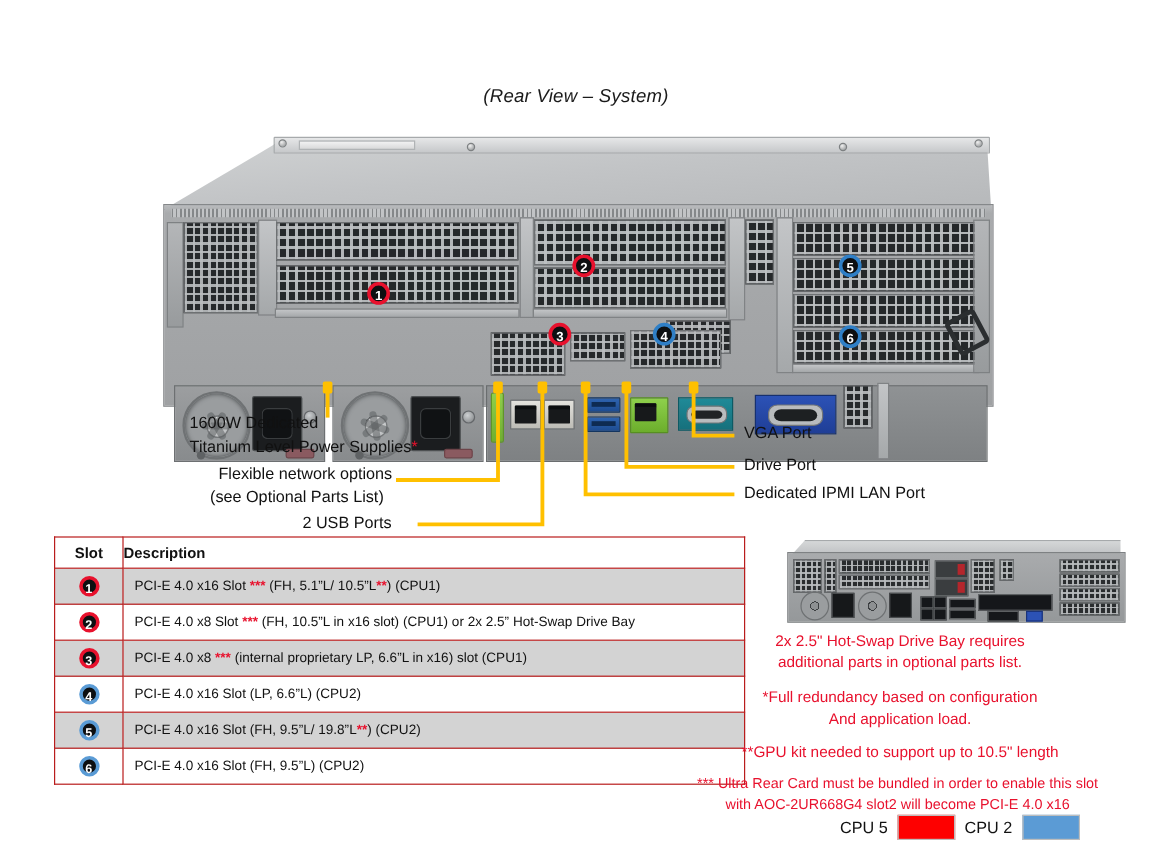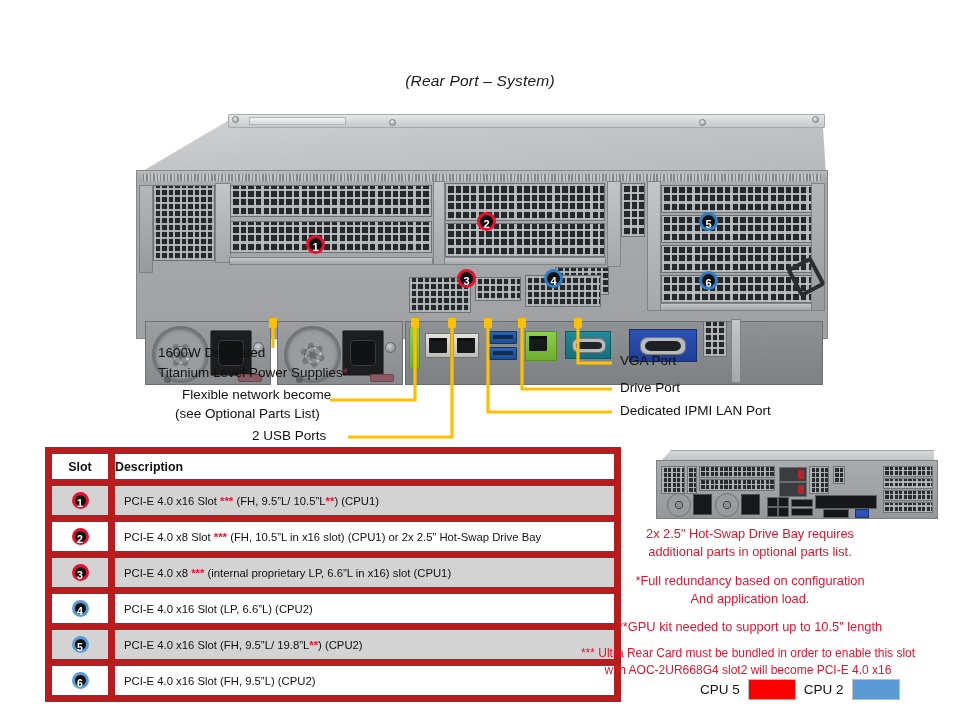--- a/index.html
+++ b/index.html
@@ -207,21 +207,21 @@
   .callout .ast{color:#e8112d;}
 
   
   #slot-table{
     position:absolute;left:45px;top:447px;width:576px;
     border-collapse:collapse;
     font-size:11.3px;color:#111;
     background:#fff;
   }
   #slot-table th,#slot-table td{
-    border:7px solid #b91c1c;padding:0;
+    border:1px solid #b91c1c;padding:0;
   }
   #slot-table thead th{
     height:25px;font-size:12.4px;font-weight:bold;background:#fff;
   }
   .col-slot{width:56px;text-align:center;}
   .col-desc{text-align:left;}
   #slot-table tbody tr.shade td{background:#d3d3d3;}
   #slot-table tbody td{height:29px;}
   #slot-table tbody td.col-desc{padding-left:9px;}
   .tbadge{
@@ -279,21 +279,21 @@
   .note.small{font-size:12px;}
 
   
   #cpu-legend{position:absolute;left:700px;top:678px;height:22px;display:flex;align-items:center;gap:8px;}
   .leg-label{font-size:13.5px;color:#111;}
   .leg-sw{width:46px;height:19px;border:1px solid #bdbdbd;}
 </style>
 </head>
 <body>
 
-<div class="abs" id="title">(Rear Port – System)</div>
+<div class="abs" id="title">(Rear View – System)</div>
 
 <div class="abs" id="chassis">
 
   <div class="ch-top">
     <div class="ch-top-face"></div>
     <div class="ch-rail">
       <div class="ch-rail-slot"></div>
       <div class="ch-screw" style="left:160px;top:4px;"></div>
       <div class="ch-screw" style="left:470px;top:4px;"></div>
     </div>
@@ -407,39 +407,39 @@
     <rect x="411" y="318" width="8" height="10" rx="1.5"></rect>
     <rect x="448" y="318" width="8" height="10" rx="1.5"></rect>
     <rect x="484" y="318" width="8" height="10" rx="1.5"></rect>
     <rect x="518" y="318" width="8" height="10" rx="1.5"></rect>
     <rect x="574" y="318" width="8" height="10" rx="1.5"></rect>
   </g>
 </svg>
 
 <div class="abs callout" style="left:158px;top:345px;">1600W Dedicated</div>
 <div class="abs callout" style="left:158px;top:365px;"><span>Titanium  Level Power Supplies</span><span class="ast">*</span></div>
-<div class="abs callout" style="left:182px;top:387px;">Flexible network  become</div>
+<div class="abs callout" style="left:182px;top:387px;">Flexible network  options</div>
 <div class="abs callout" style="left:175px;top:406px;">(see Optional Parts List)</div>
 <div class="abs callout" style="left:252px;top:428px;">2 USB Ports</div>
 
 <div class="abs callout" style="left:620px;top:353px;">VGA Port</div>
 <div class="abs callout" style="left:620px;top:380px;">Drive Port</div>
 <div class="abs callout" style="left:620px;top:403px;">Dedicated IPMI  LAN Port</div>
 
 <table id="slot-table">
   <thead>
     <tr>
       <th class="col-slot">Slot</th>
       <th class="col-desc">Description</th>
     </tr>
   </thead>
   <tbody>
       <tr class="shade">
         <td class="col-slot"><span class="tbadge red">1</span></td>
-        <td class="col-desc"><span>PCI-E 4.0 x16 Slot </span><span class="red-ast">***</span><span> (FH, 9.5”L/ 10.5”L</span><span class="red-ast">**</span><span>) (CPU1)</span></td>
+        <td class="col-desc"><span>PCI-E 4.0 x16 Slot </span><span class="red-ast">***</span><span> (FH, 5.1”L/ 10.5”L</span><span class="red-ast">**</span><span>) (CPU1)</span></td>
       </tr>
       <tr>
         <td class="col-slot"><span class="tbadge red">2</span></td>
         <td class="col-desc"><span>PCI-E 4.0 x8 Slot </span><span class="red-ast">***</span><span> (FH, 10.5”L in x16 slot) (CPU1)  or 2x 2.5” Hot-Swap  Drive  Bay</span></td>
       </tr>
       <tr class="shade">
         <td class="col-slot"><span class="tbadge red">3</span></td>
         <td class="col-desc"><span>PCI-E 4.0 x8 </span><span class="red-ast">***</span><span> (internal  proprietary  LP, 6.6”L in x16) slot  (CPU1)</span></td>
       </tr>
       <tr>

